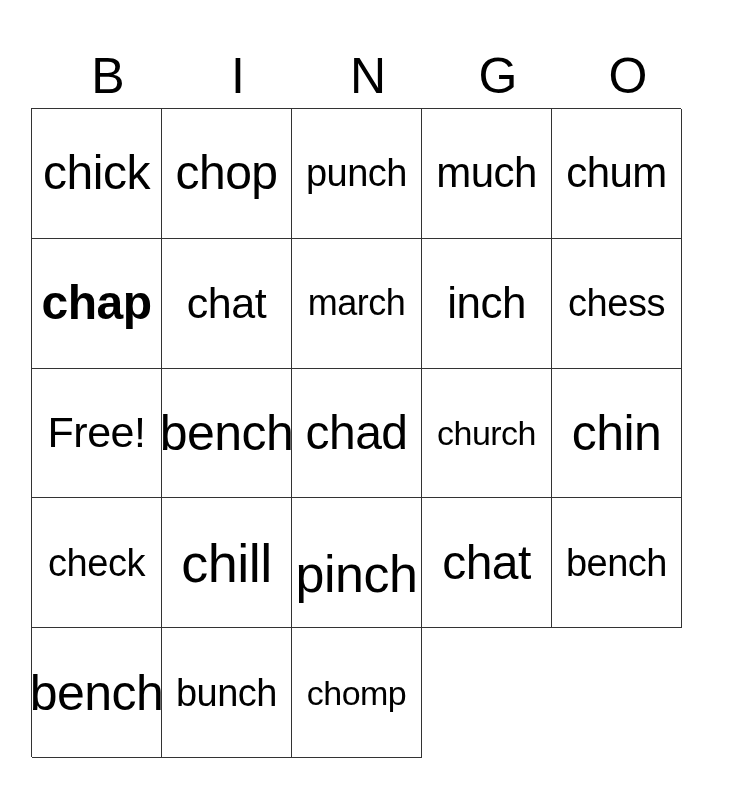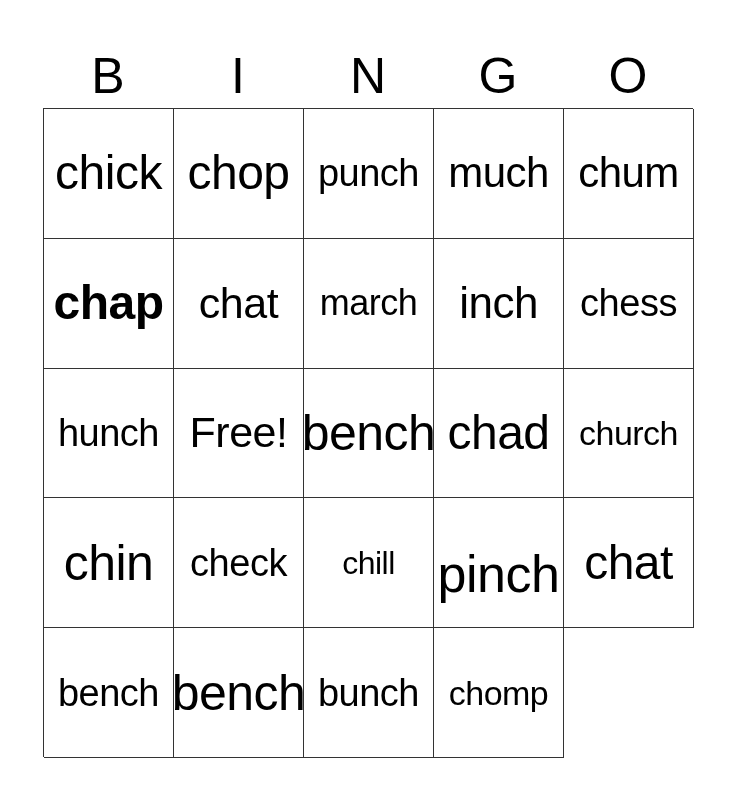--- a/index.html
+++ b/index.html
@@ -1,20 +1,20 @@
 <!DOCTYPE html>
 <html><head>
 <meta charset="utf-8">
 <style>
   html, body { margin:0; padding:0; background:#ffffff; }
   body { width:736px; height:800px; position:relative; overflow:hidden;
          font-family:"Liberation Sans", sans-serif; color:#000; }
   .header { position:absolute; left:43px; top:48px; width:650px; height:56px; display:flex; }
   .header .letter { width:130px; text-align:center; font-size:50px; line-height:56px; }
-  .grid { position:absolute; left:43px; top:108px; width:650px; height:649px;
+  .grid { position:absolute; left:31px; top:108px; width:650px; height:649px;
           border-top:1.5px solid #333; border-left:1.5px solid #333; box-sizing:border-box;
           display:grid; grid-template-columns:repeat(5,130px); grid-template-rows:repeat(5,129.8px); }
   .cell { border-right:1.5px solid #333; border-bottom:1.5px solid #333; box-sizing:border-box;
           display:flex; align-items:center; justify-content:center; overflow:hidden; white-space:nowrap; }
   .cell span { display:block; line-height:1; letter-spacing:-0.5px; }
 </style>
 </head>
 <body>
 
 <div class="header">
@@ -50,42 +50,39 @@
     <div class="cell">
       <span style="font-size: 36px;">march</span>
     </div>
     <div class="cell">
       <span style="font-size: 44px;">inch</span>
     </div>
     <div class="cell">
       <span style="font-size: 38px;">chess</span>
     </div>
     <div class="cell">
-      <span style="font-size: 38px;">hunch</span>
-    </div>
-    <div class="cell">
       <span style="font-size: 43px;">Free!</span>
     </div>
     <div class="cell">
       <span style="font-size: 50px;">bench</span>
     </div>
     <div class="cell">
       <span style="font-size: 48px;">chad</span>
     </div>
     <div class="cell">
       <span style="font-size: 34px;">church</span>
     </div>
     <div class="cell">
       <span style="font-size: 50px;">chin</span>
     </div>
     <div class="cell">
       <span style="font-size: 38px;">check</span>
     </div>
     <div class="cell">
-      <span style="font-size: 32px;">chill</span>
+      <span style="font-size: 54px;">chill</span>
     </div>
     <div class="cell">
       <span style="font-size: 52px; margin-top: 23px;">pinch</span>
     </div>
     <div class="cell">
       <span style="font-size: 48px;">chat</span>
     </div>
     <div class="cell">
       <span style="font-size: 38px;">bench</span>
     </div>

